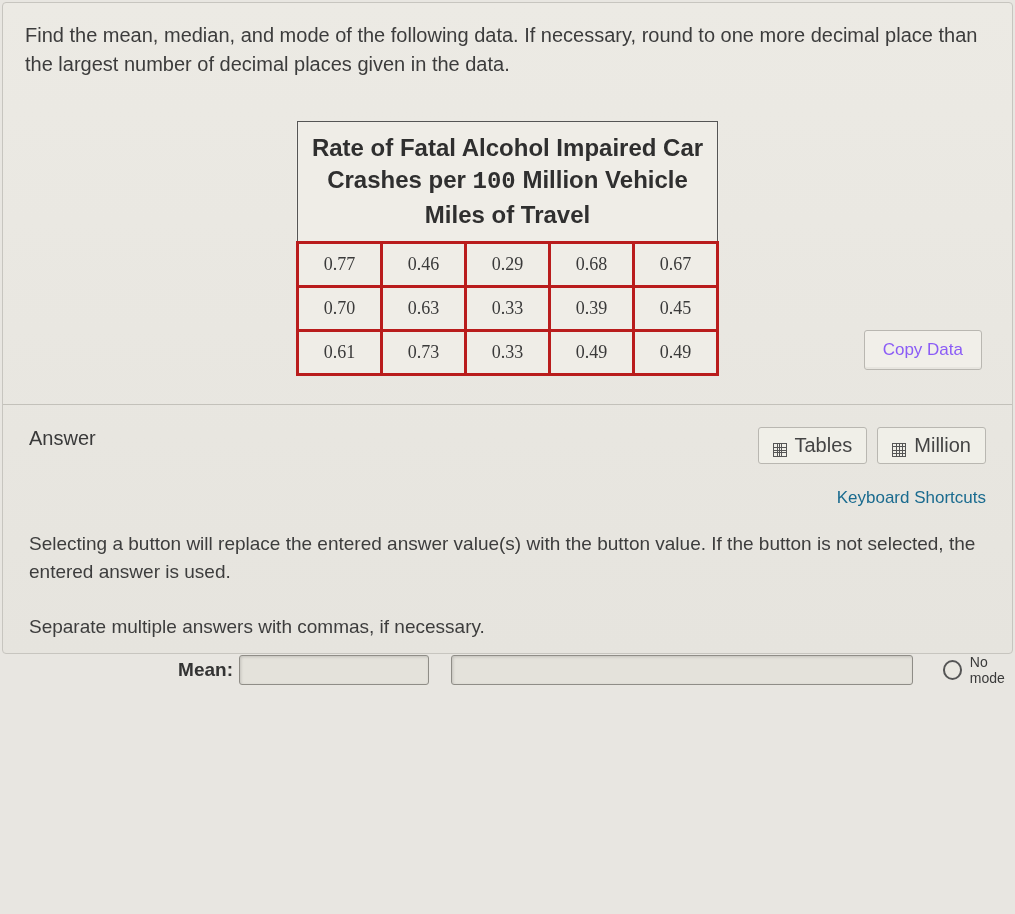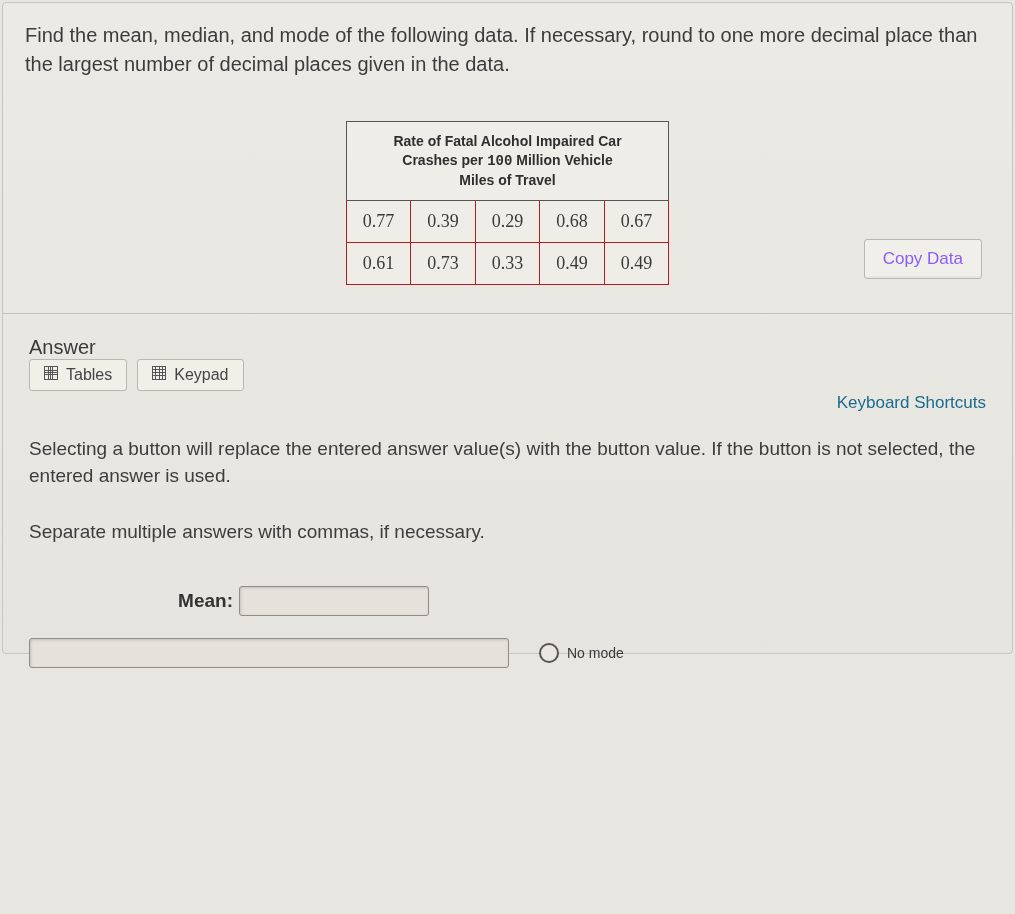--- a/index.html
+++ b/index.html
@@ -34,28 +34,28 @@
     justify-content:center;
     margin-top: 42px;
   }
   table.data {
     border-collapse: collapse;
     background:#efede7;
   }
   table.data th {
     border:1px solid #555;
     padding: 10px 14px;
-    font-size: 14px;
+    font-size: 24px;
     font-weight: 700;
     color:#2f2f2f;
     text-align:center;
     line-height:1.35;
   }
   table.data td {
-    border:1px solid #b91c1c;
+    border:3px solid #b91c1c;
     padding: 10px 16px;
     font-size: 18px;
     text-align:center;
     font-family: Georgia, "Times New Roman", serif;
   }
   .table-title-num {
     font-family: Liberation Mono, monospace;
   }
   .copy-btn {
     position:absolute;
@@ -70,40 +70,39 @@
     cursor:pointer;
     box-shadow: inset 0 -2px 0 rgba(0,0,0,0.04);
   }
   .answer-area {
     padding: 22px 26px;
   }
   .answer-row1 {
     display:flex;
     justify-content:space-between;
     align-items:flex-start;
-    flex-direction:column;
   }
   .answer-label {
     font-size: 20px;
     color:#3a3a3a;
   }
   .tool-btns {
     display:flex;
     gap:10px;
     align-items:center;
   }
   .tool-btn {
     border:1px solid #b9b7b1;
     background:#f0efe8;
     border-radius:3px;
     padding:6px 14px;
-    font-size:16px;
+    font-size:20px;
     color:#444;
     display:flex;
-    align-items:flex-start;
+    align-items:flex-end;
     gap:8px;
     cursor:pointer;
   }
   .icon-grid {
     display:inline-block;
     width:14px;height:14px;
     position:relative;
   }
   .icon-grid::before {
     content:"";
@@ -129,35 +128,35 @@
     background:
       linear-gradient(#555,#555) 25% 0/1.2px 100% no-repeat,
       linear-gradient(#555,#555) 50% 0/1.2px 100% no-repeat,
       linear-gradient(#555,#555) 75% 0/1.2px 100% no-repeat,
       linear-gradient(#555,#555) 0 25%/100% 1.2px no-repeat,
       linear-gradient(#555,#555) 0 50%/100% 1.2px no-repeat,
       linear-gradient(#555,#555) 0 75%/100% 1.2px no-repeat;
   }
   .shortcuts {
     text-align:right;
-    margin-top:2px;
+    margin-top:24px;
     color:#1a6b8f;
     font-size:17px;
   }
   .instr {
     font-size:19px;
     color:#3d3d3d;
     margin-top:28px;
     line-height:1.45;
   }
   .instr2 { margin-top:22px; }
   .fields {
-    margin-top:41px;
-    display:flex;
-    flex-direction:column;
+    margin-top:13px;
+    display:flex;
+    flex-direction:row;
     gap:22px;
   }
   .field-row {
     display:flex;
     align-items:center;
   }
   .field-row label {
     width:210px;
     text-align:right;
     font-size:19px;
@@ -207,24 +206,31 @@
             <th colspan="5">
               <span>Rate of Fatal Alcohol Impaired Car</span><br>
               <span>Crashes per </span><span class="table-title-num">100</span><span> Million Vehicle</span><br>
               <span>Miles of Travel</span>
             </th>
           </tr>
         </thead>
         <tbody>
           <tr>
             <td>0.77</td>
-            <td>0.39</td>
+            <td>0.46</td>
             <td>0.29</td>
             <td>0.68</td>
             <td>0.67</td>
+          </tr>
+          <tr>
+            <td>0.70</td>
+            <td>0.63</td>
+            <td>0.33</td>
+            <td>0.39</td>
+            <td>0.45</td>
           </tr>
           <tr>
             <td>0.61</td>
             <td>0.73</td>
             <td>0.33</td>
             <td>0.49</td>
             <td>0.49</td>
           </tr>
         </tbody>
       </table>
@@ -236,21 +242,21 @@
   <div class="answer-area">
     <div class="answer-row1">
       <div class="answer-label">Answer</div>
       <div class="tool-btns">
         <button class="tool-btn">
           <span class="icon-grid g3"></span>
           <span>Tables</span>
         </button>
         <button class="tool-btn">
           <span class="icon-grid g4"></span>
-          <span>Keypad</span>
+          <span>Million</span>
         </button>
       </div>
     </div>
     <div class="shortcuts">Keyboard Shortcuts</div>
 
     <div class="instr instr2">Selecting a button will replace the entered answer value(s) with the button value. If the button is not selected, the entered answer is used.</div>
     <div class="instr">Separate multiple answers with commas, if necessary.</div>
 
     <div class="fields">
       <div class="field-row">

